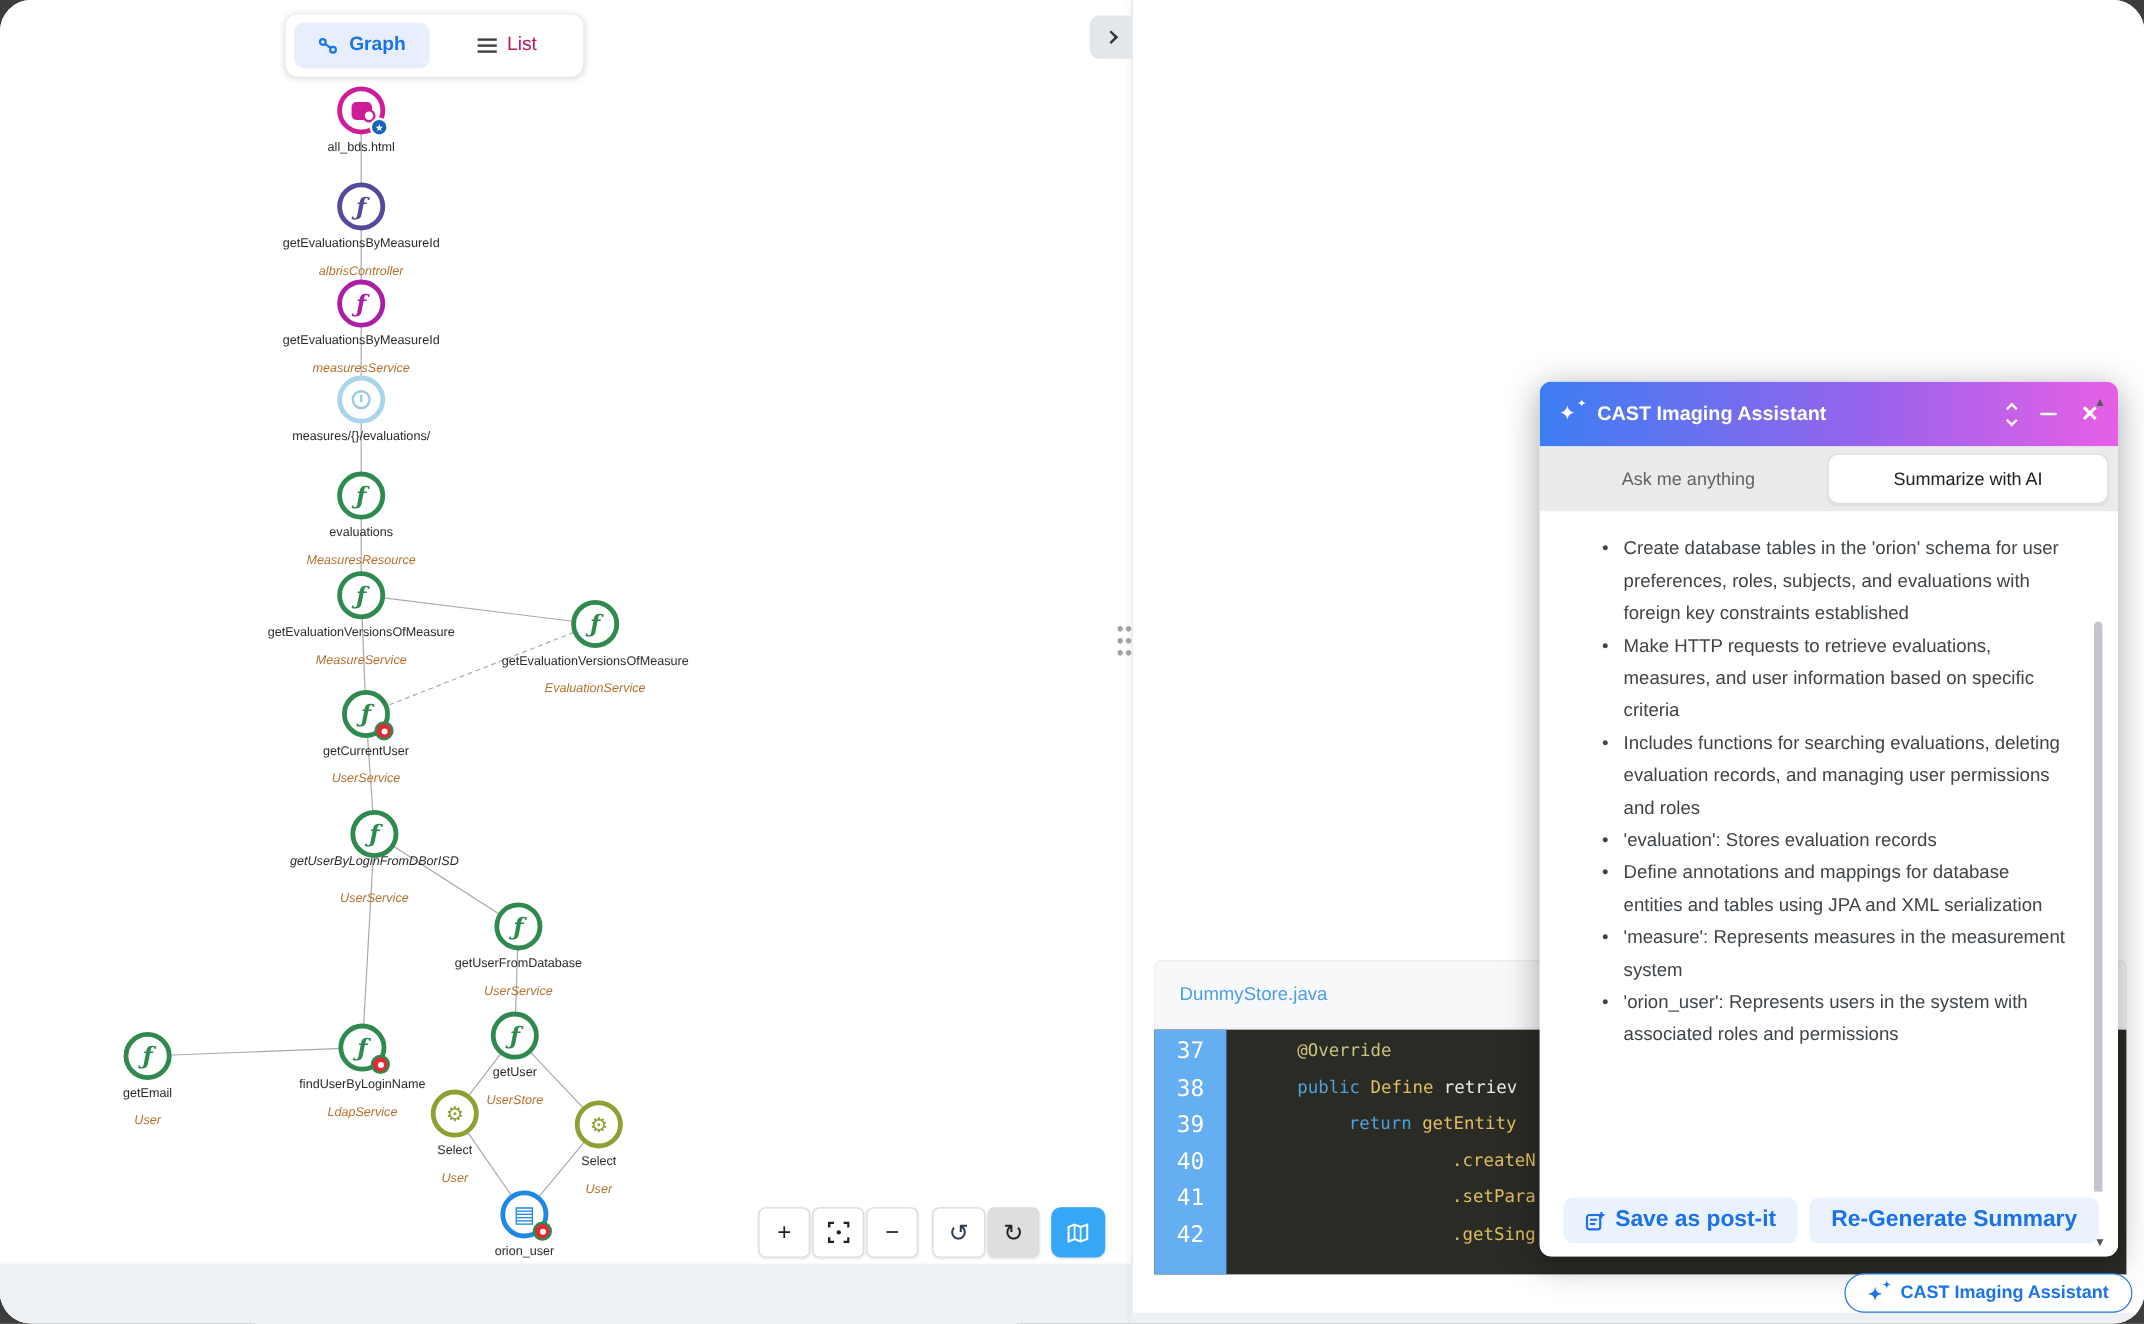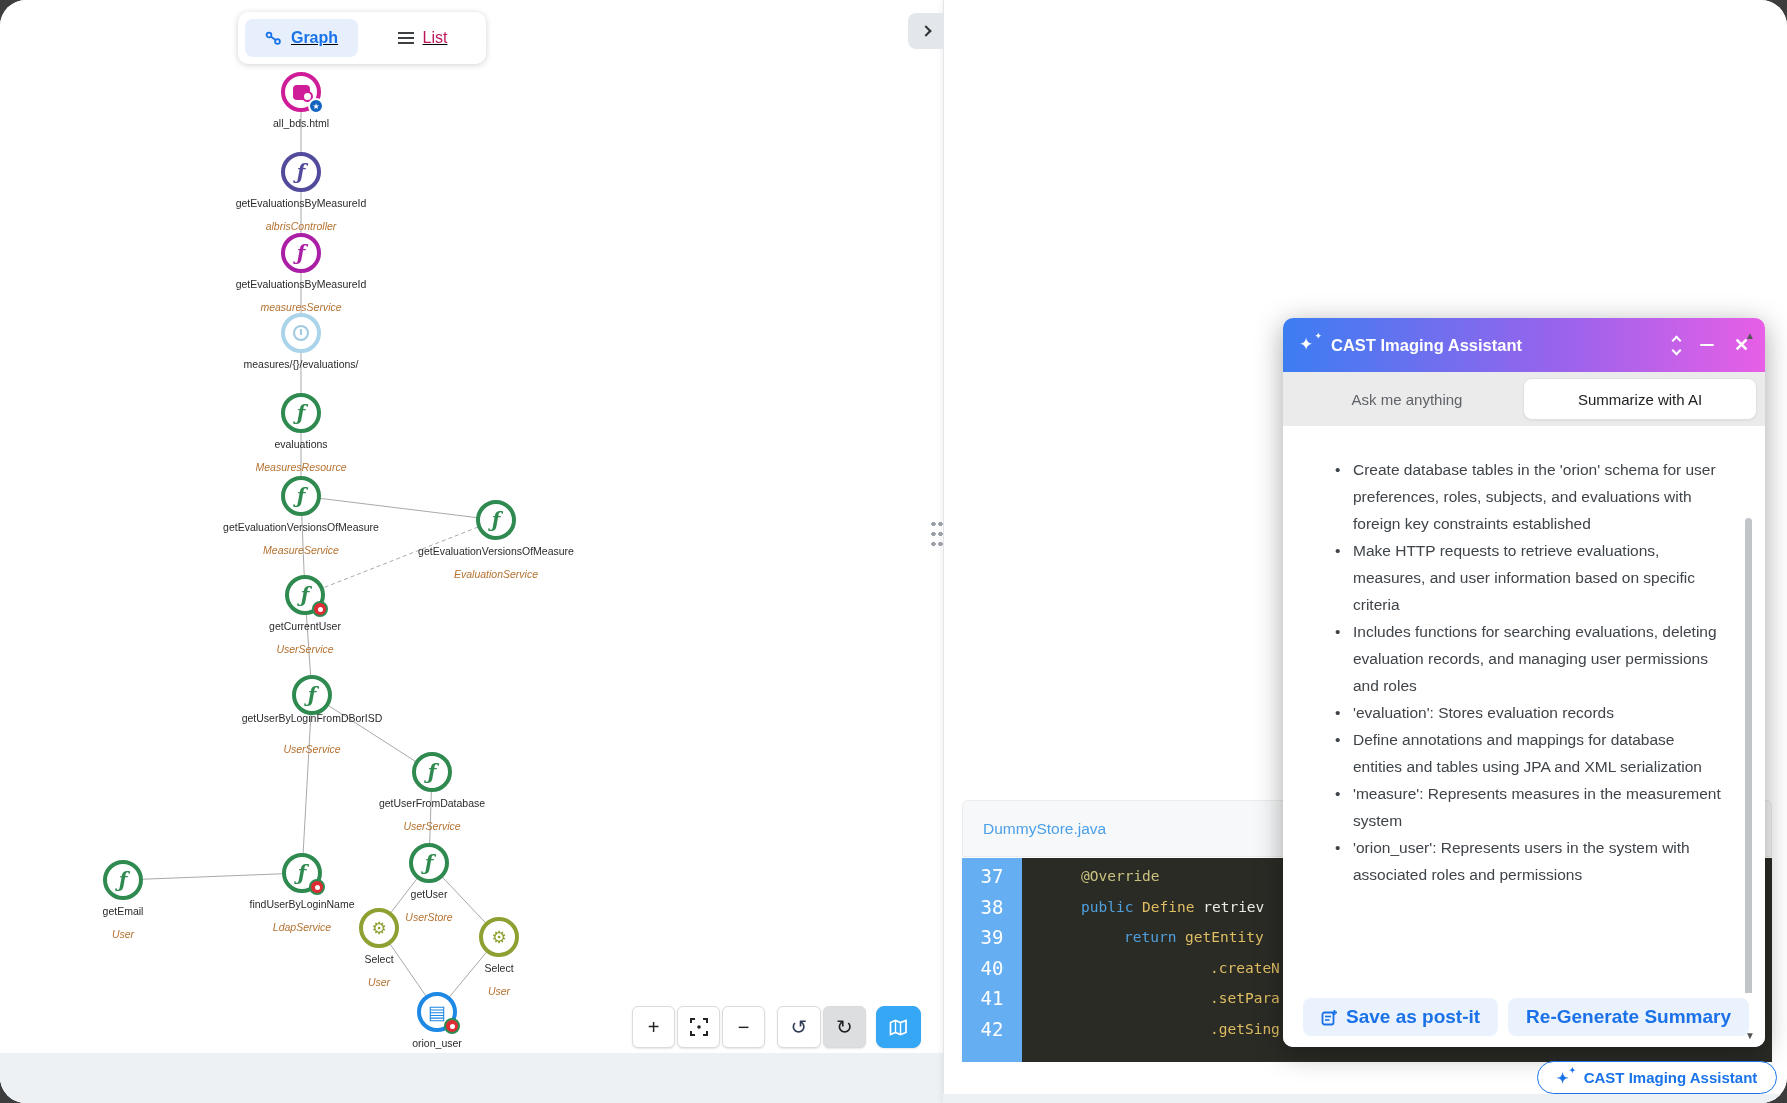--- a/index.html
+++ b/index.html
@@ -18,21 +18,21 @@
   .clockchip { width:16px; height:16px; border-radius:50%; border:2.5px solid #9fcbe2; position:relative; }
   .clockchip::after { content:""; position:absolute; left:5px; top:2px; width:2px; height:6px; background:#9fcbe2; }
   .badge { position:absolute; right:-7px; bottom:-6px; width:16px; height:16px; border-radius:50%; z-index:4; display:flex; align-items:center; justify-content:center; }
   .badge.pin { background:#e02b35; border:2px solid #2f8a50; }
   .badge.pin::after { content:""; width:5px; height:5px; border-radius:50%; background:#fff; }
   .badge.chk { background:#1565c0; border:2px solid #fff; color:#fff; font-size:8px; }
   .nlabel { position:absolute; width:240px; text-align:center; font-size:10.5px; color:#2b2b2b; z-index:2; }
   .nsub   { position:absolute; width:240px; text-align:center; font-size:10.5px; font-style:italic; color:#b5712f; z-index:2; }
 
   
-  #viewcard { position:absolute; left:238px; top:12px; width:248px; height:52px; background:#fff; border-radius:10px; box-shadow:0 1px 6px rgba(0,0,0,.18); z-index:6; display:flex; align-items:center; padding:7px; gap:8px;text-decoration:underline; }
+  #viewcard { position:absolute; left:238px; top:12px; width:248px; height:52px; background:#fff; border-radius:10px; box-shadow:0 1px 6px rgba(0,0,0,.18); z-index:6; display:flex; align-items:center; padding:7px; gap:8px; }
   .vbtn { height:38px; border-radius:8px; display:flex; align-items:center; justify-content:center; gap:9px; font-size:16px; flex:1; cursor:pointer; }
   .vbtn.active { background:#e7effd; color:#1a73e8; font-weight:bold; }
   .vbtn.plain  { color:#be185d; }
   .bars { display:inline-flex; flex-direction:column; gap:3px; }
   .bars i { width:16px; height:2px; background:#3c4043; }
 
   
   .tbtn { position:absolute; top:1006px; height:42px; background:#fff; border:1px solid #d9dbde; border-radius:6px; box-shadow:0 1px 2px rgba(0,0,0,.10); display:flex; align-items:center; justify-content:center; font-size:20px; color:#222; z-index:6; cursor:pointer; }
   .tbtn.gray { background:#dcdedf; }
   .tbtn.blue { background:#35a7f5; border-color:#35a7f5; border-radius:8px; }
@@ -69,21 +69,21 @@
   #a-controls > div { cursor:pointer; display:flex; align-items:center; justify-content:center; }
   .updown { display:flex; flex-direction:column; gap:3px; }
   .updown b { width:7px; height:7px; border-left:2px solid #fff; border-top:2px solid #fff; display:block; }
   .updown b.u { transform:rotate(45deg); } .updown b.d { transform:rotate(225deg); }
   .mini { width:14px; height:2.5px; background:#fff; border-radius:2px; }
   .xmark { font-size:18px; font-weight:bold; color:#fff; }
   #a-tabs { height:54px; background:#ebebeb; display:flex; align-items:center; padding:6px 8px; }
   .a-tab { flex:1; height:42px; display:flex; align-items:center; justify-content:center; font-size:15px; color:#5f6368; border-radius:9px; cursor:pointer; }
   .a-tab.active { background:#fff; color:#202124; border:1px solid #e0e0e0; box-shadow:0 1px 2px rgba(0,0,0,.06); }
   #a-body { position:absolute; left:0; top:108px; width:482px; height:567px; overflow:hidden; }
-  #a-list { margin:30px 44px 0 52px; list-style:none; }
+  #a-list { margin:18px 44px 0 52px; list-style:none; }
   #a-list li { position:relative; font-size:15.5px; line-height:27px; color:#3f4449; padding-left:18px; }
   #a-list li::before { content:"•"; position:absolute; left:0; top:0; color:#3f4449; }
   #a-scroll-up { position:absolute; left:462px; top:12px; font-size:10px; color:#555; }
   #a-scroll-dn { position:absolute; left:462px; top:712px; font-size:10px; color:#555; z-index:21; }
   #a-thumb { position:absolute; left:462px; top:200px; width:7px; height:505px; background:#c1c4c9; border-radius:4px; }
   #a-footer { position:absolute; left:0; top:675px; width:482px; height:54px; background:#fff; display:flex; align-items:center; gap:10px; padding:0 0 6px 20px; }
   .a-btn { height:38px; background:#e9f2fd; border-radius:8px; color:#1b72e8; font-size:19px; font-weight:bold; display:flex; align-items:center; justify-content:center; gap:8px; padding:0 18px; cursor:pointer; }
 
   
   #assist-pill { position:absolute; left:1537px; top:1061px; width:240px; height:33px; border:1.5px solid #1a73e8; border-radius:17px; background:#fff; display:flex; align-items:center; justify-content:center; gap:9px; color:#1a73e8; font-size:15px; font-weight:bold; z-index:30; cursor:pointer; }
@@ -150,21 +150,21 @@
         <div class="nsub" style="left: 376px; top: 568px;">EvaluationService</div>
         <div class="gnode" style="left: 285px; top: 575px; border-color: rgb(47, 138, 80);">
           <span class="fglyph" style="color:#2f8a50">ƒ</span>
           <span class="badge pin"></span>
         </div>
         <div class="nlabel" style="left: 185px; top: 620px;">getCurrentUser</div>
         <div class="nsub" style="left: 185px; top: 643px;">UserService</div>
         <div class="gnode" style="left: 292px; top: 675px; border-color: rgb(47, 138, 80);">
           <span class="fglyph" style="color:#2f8a50">ƒ</span>
         </div>
-        <div class="nlabel" style="left: 192px; top: 712px;">getUserByLoginFromDBorISD</div>
+        <div class="nlabel" style="left: 192px; top: 712px; font-style: italic;">getUserByLoginFromDBorISD</div>
         <div class="nsub" style="left: 192px; top: 743px;">UserService</div>
         <div class="gnode" style="left: 412px; top: 752px; border-color: rgb(47, 138, 80);">
           <span class="fglyph" style="color:#2f8a50">ƒ</span>
         </div>
         <div class="nlabel" style="left: 312px; top: 797px;">getUserFromDatabase</div>
         <div class="nsub" style="left: 312px; top: 820px;">UserService</div>
         <div class="gnode" style="left: 103px; top: 860px; border-color: rgb(47, 138, 80);">
           <span class="fglyph" style="color:#2f8a50">ƒ</span>
         </div>
         <div class="nlabel" style="left: 3px; top: 905px;">getEmail</div>

